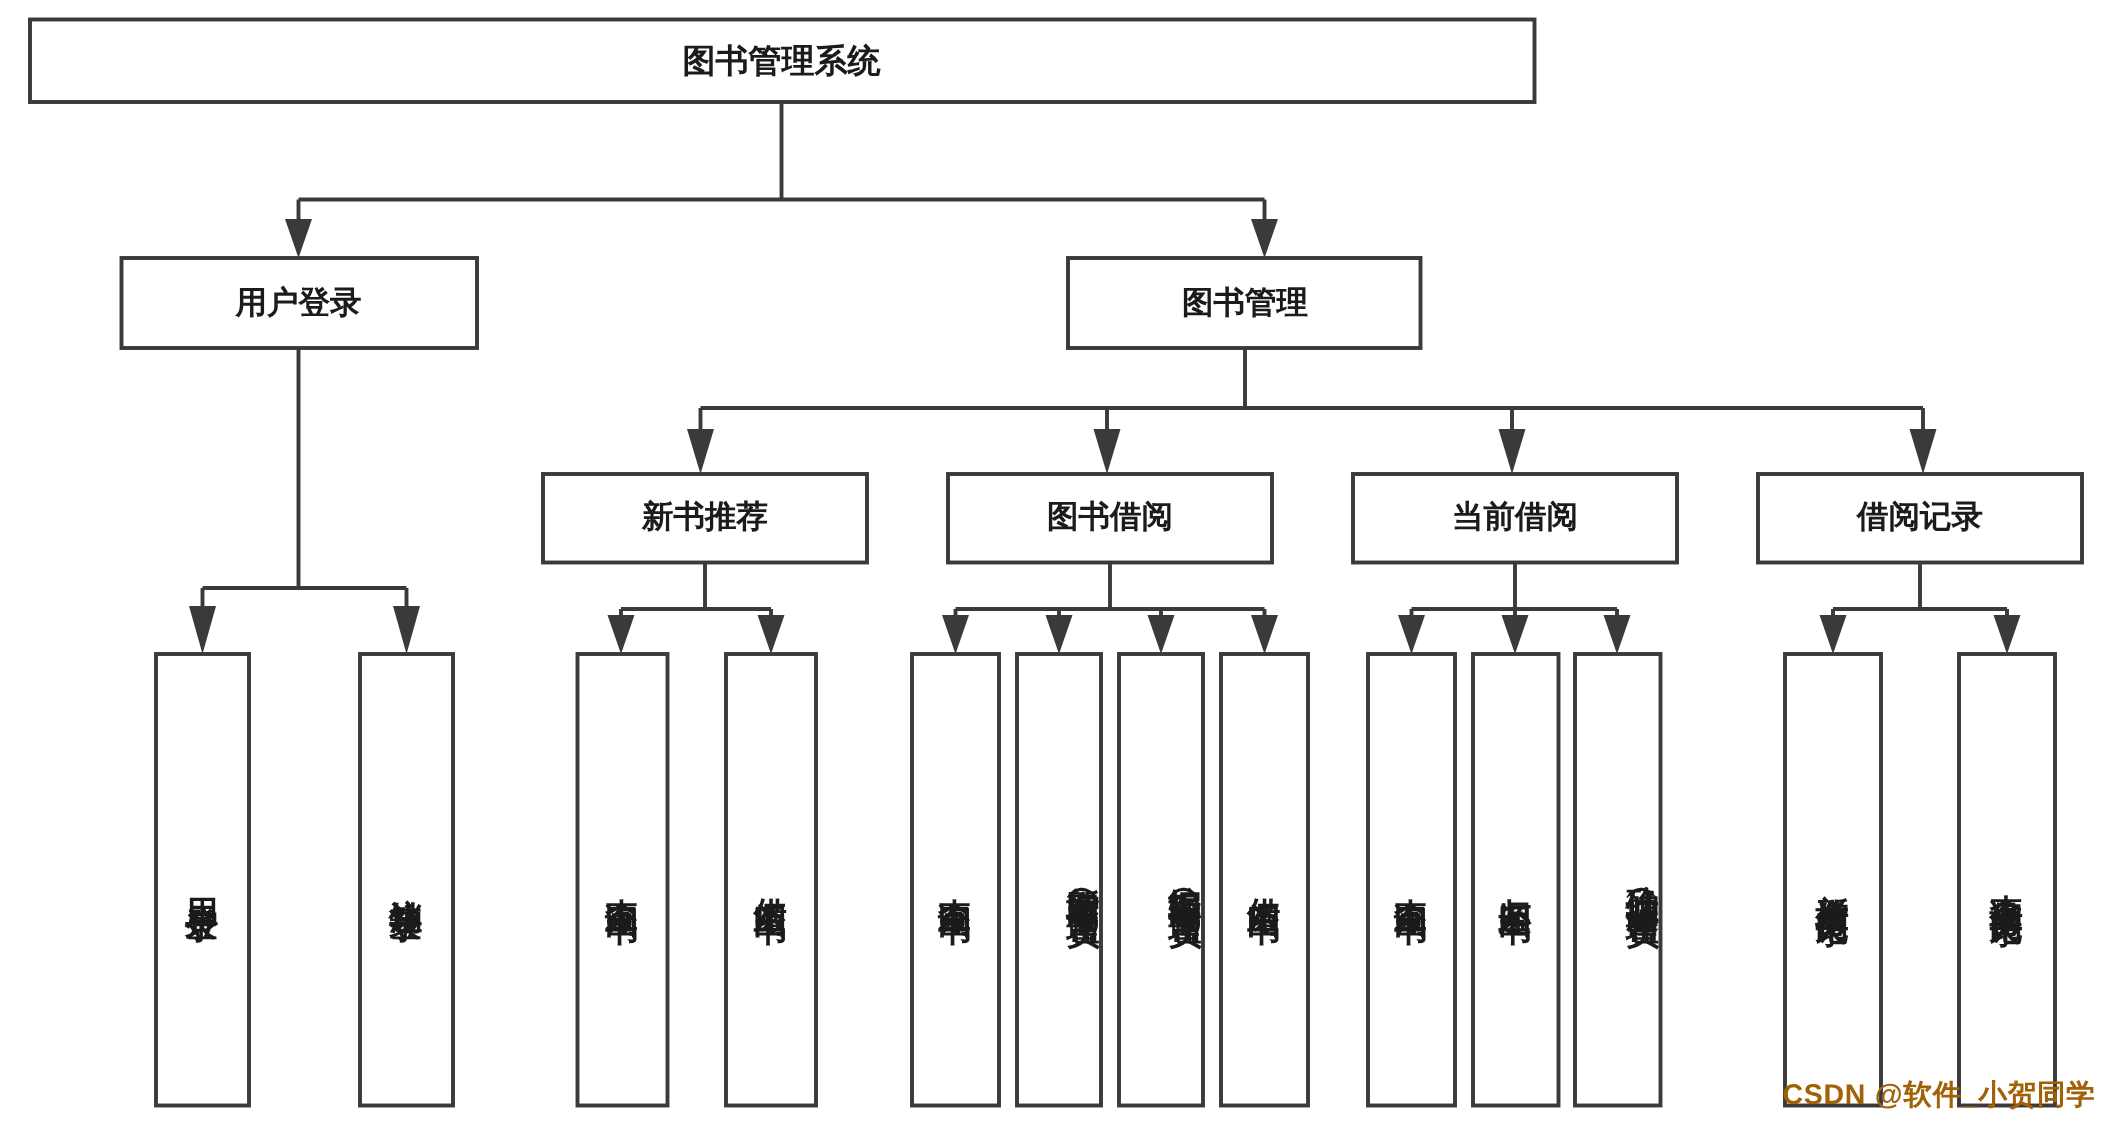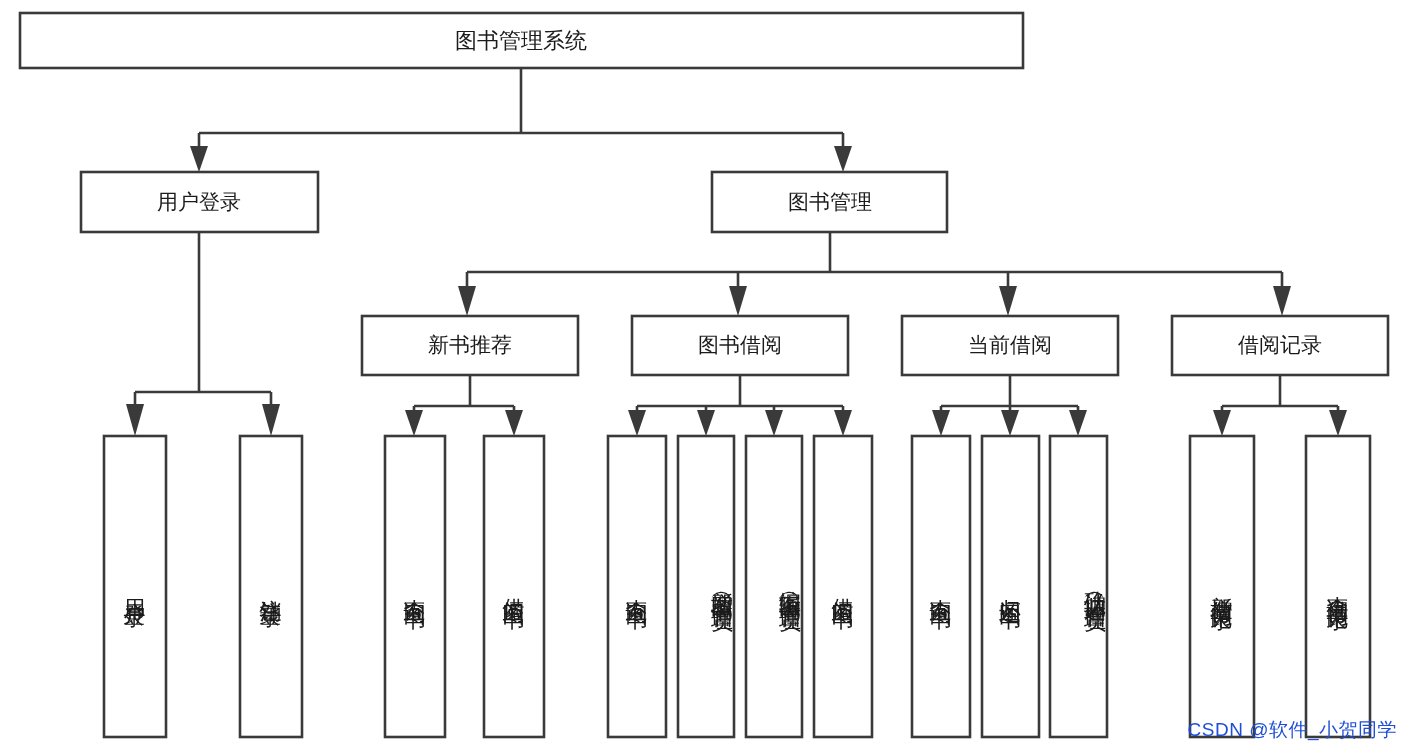--- a/index.html
+++ b/index.html
@@ -13,20 +13,21 @@
     font-family: "Liberation Sans", sans-serif;
     overflow: hidden;
     position: relative;
   }
   #diagram-root {
     position: absolute;
     left: 0;
     top: 0;
     width: 1405px;
     height: 747px;
+    font-weight: bold;
   }
   svg.flow {
     display: block;
     width: 1405px;
     height: 747px;
   }
   .node-box {
     fill: #ffffff;
     stroke: #3a3a3a;
     stroke-width: 2.6;
@@ -63,21 +64,21 @@
     text-align: center;
     white-space: nowrap;
     pointer-events: none;
   }
   .watermark {
     position: absolute;
     right: 8px;
     bottom: 4px;
     font-family: "Liberation Sans", sans-serif;
     font-size: 19px;
-    color: #1d4ed8;
+    color: #a16207;
     letter-spacing: 0.5px;
     white-space: nowrap;
   }
 </style>
 </head>
 <body>
 
 <div id="diagram-root">
 
   <svg class="flow" viewBox="0 0 1405 747" xmlns="http://www.w3.org/2000/svg">

